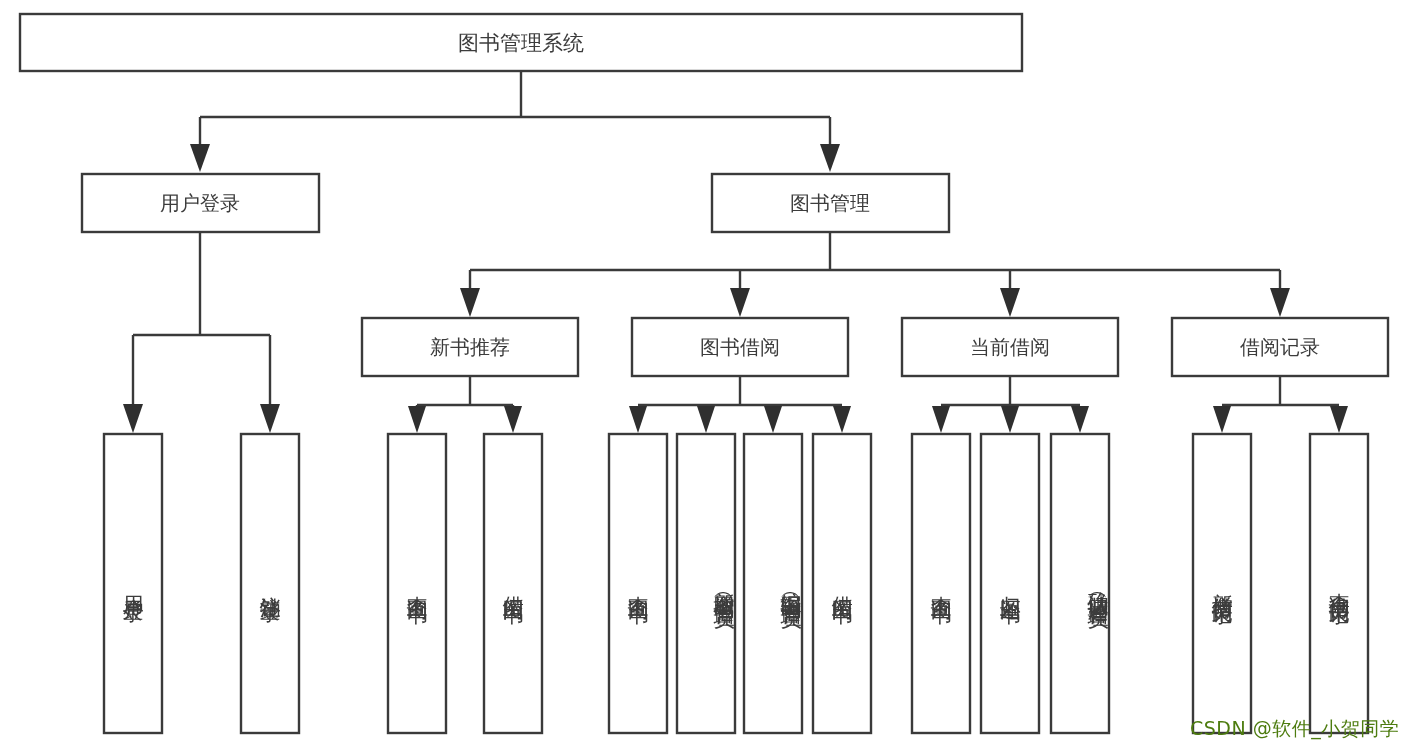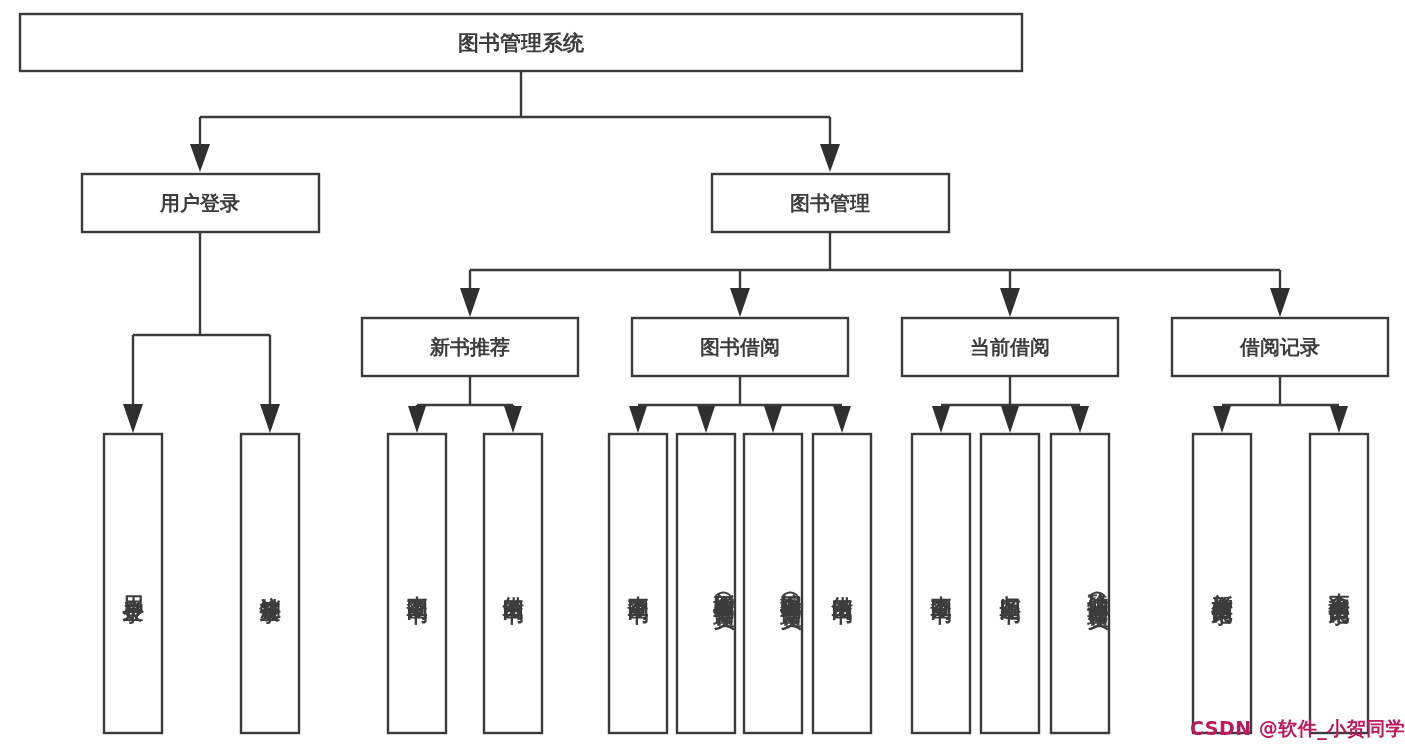--- a/index.html
+++ b/index.html
@@ -11,21 +11,20 @@
     width: 1405px;
     height: 747px;
     font-family: "DejaVu Sans", "Liberation Sans", sans-serif;
     overflow: hidden;
     position: relative;
   }
   #diagram-root {
     position: relative;
     width: 1124px;
     height: 747px;
-    font-weight: bold;
   }
   svg.diagram-canvas {
     position: absolute;
     top: 0;
     left: 0;
     width: 1405px;
     height: 747px;
     display: block;
   }
   .node-box {
@@ -64,21 +63,21 @@
     letter-spacing: 2.5px;
     white-space: nowrap;
     text-align: center;
     pointer-events: none;
     user-select: none;
   }
   .watermark {
     position: absolute;
     font-family: "DejaVu Sans", "Liberation Sans", sans-serif;
     font-size: 19px;
-    color: #be185d;
+    color: #4d7c0f;
     white-space: nowrap;
     letter-spacing: 0.5px;
   }
 </style>
 </head>
 <body>
 
 <div id="diagram-root">
 
   <svg class="diagram-canvas" viewBox="0 0 1405 747">

